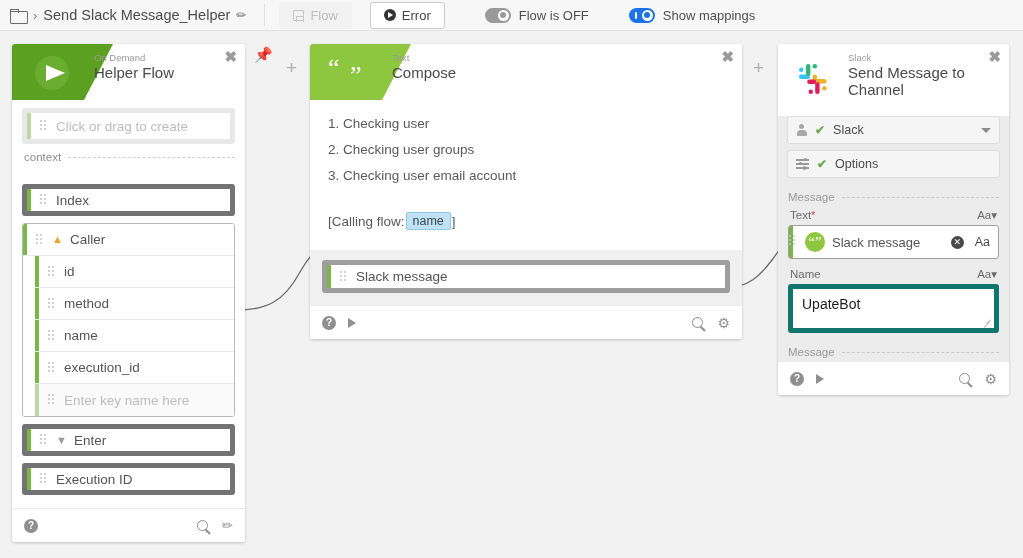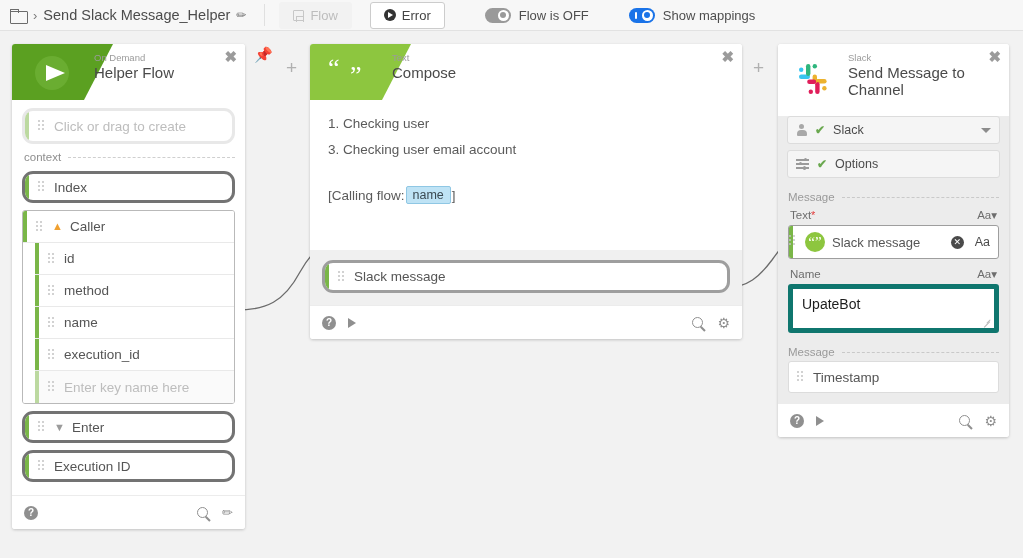--- a/index.html
+++ b/index.html
@@ -83,32 +83,32 @@
   .grip { width: 9px; height: 12px; display: inline-block; position: relative; flex: 0 0 auto; }
   .grip i {
     position: absolute; width: 2px; height: 2px; border-radius: 50%; background: #c3c3c3;
   }
 
   
   #leftPanel { left: 12px; top: 44px; width: 233px; }
   .lp-body { background: #fff; padding: 8px 10px 6px 10px; }
   .row {
     display: flex; align-items: center; gap: 7px;
-    background: #fff; border: 3px solid #737373; border-radius: 11px;
+    background: #fff; border: 5px solid #737373; border-radius: 3px;
     height: 32px; padding: 0 8px 0 0; margin-bottom: 7px; position: relative;
     font-size: 13.5px; color: #555; overflow: hidden;
   }
   .row .gbar { position: absolute; left: 0; top: 0; bottom: 0; width: 4px; background: #7ab648; }
   .row .gbar.pale { background: #bcd9a0; }
   .row .pad { padding-left: 13px; display: flex; align-items: center; gap: 8px; }
   .row.ghost { color: #bdbdbd; background: #fafafa; border-style: solid; }
   .row.create { height: 36px; color: #bdbdbd; border-color: #e8e8e8; }
   .divider-lbl {
     display: flex; align-items: center; gap: 7px; font-size: 11.5px; color: #8e8e8e;
-    margin: 5px 0 8px 2px;
+    margin: 5px 0 21px 2px;
   }
   .divider-lbl .dline { flex: 1; border-top: 1px dashed #cfcfcf; }
   .group {
     border: 1px solid #b9b9b9; border-radius: 3px; margin-bottom: 7px; background: #fff;
     overflow: hidden;
   }
   .group > .row { border: none; border-bottom: 1px solid #e9e9e9; border-radius: 0; margin: 0; }
   .group > .row:last-child { border-bottom: none; }
   .group .nested { padding-left: 12px; background: #fff; }
   .group .nested .row { border: 1px solid #e9e9e9; border-radius: 3px; margin: 0 0 0 0; }
@@ -460,20 +460,21 @@
       </svg>
       <div class="head-txt">
         <div class="head-kind">Text</div>
         <div class="head-title">Compose</div>
       </div>
       <span class="close-x">✖</span>
     </div>
 
     <div class="mid-body">
       <div class="mid-line">1. Checking user</div>
+      <div class="mid-line">2. Checking user groups</div>
       <div class="mid-line">3. Checking user email account</div>
       <div class="mid-blank"></div>
       <div class="calling">
         <span>[Calling flow:</span>
         <span class="chip">name</span>
         <span>]</span>
       </div>
     </div>
 
     <div class="mid-sub">
@@ -577,33 +578,20 @@
             <i style="bottom:1px; width:8px;"></i>
               <i style="bottom:4px; width:5px;"></i>
           </span>
         </div>
       </div>
 
       <div class="sec">
         <span>Message</span>
         <span class="dline"></span>
       </div>
-      <div class="fieldbox" style="padding-bottom:10px;">
-        <div class="plainrow">
-          <span class="grip">
-              <i style="left: 0px; top: 0px;"></i>
-              <i style="left: 4px; top: 0px;"></i>
-              <i style="left: 0px; top: 4px;"></i>
-              <i style="left: 4px; top: 4px;"></i>
-              <i style="left: 0px; top: 8px;"></i>
-              <i style="left: 4px; top: 8px;"></i>
-            </span>
-          <span>Timestamp</span>
-        </div>
-      </div>
     </div>
 
     <div class="card-foot">
       <span class="help-ico">?</span>
       <span class="tri-play" style="margin-left:12px;"></span>
       <span class="foot-spacer"></span>
       <span class="ico-btn" style="margin-right:14px;">
           <span class="mag"></span>
         </span>
       <span class="gear-g">⚙</span>

